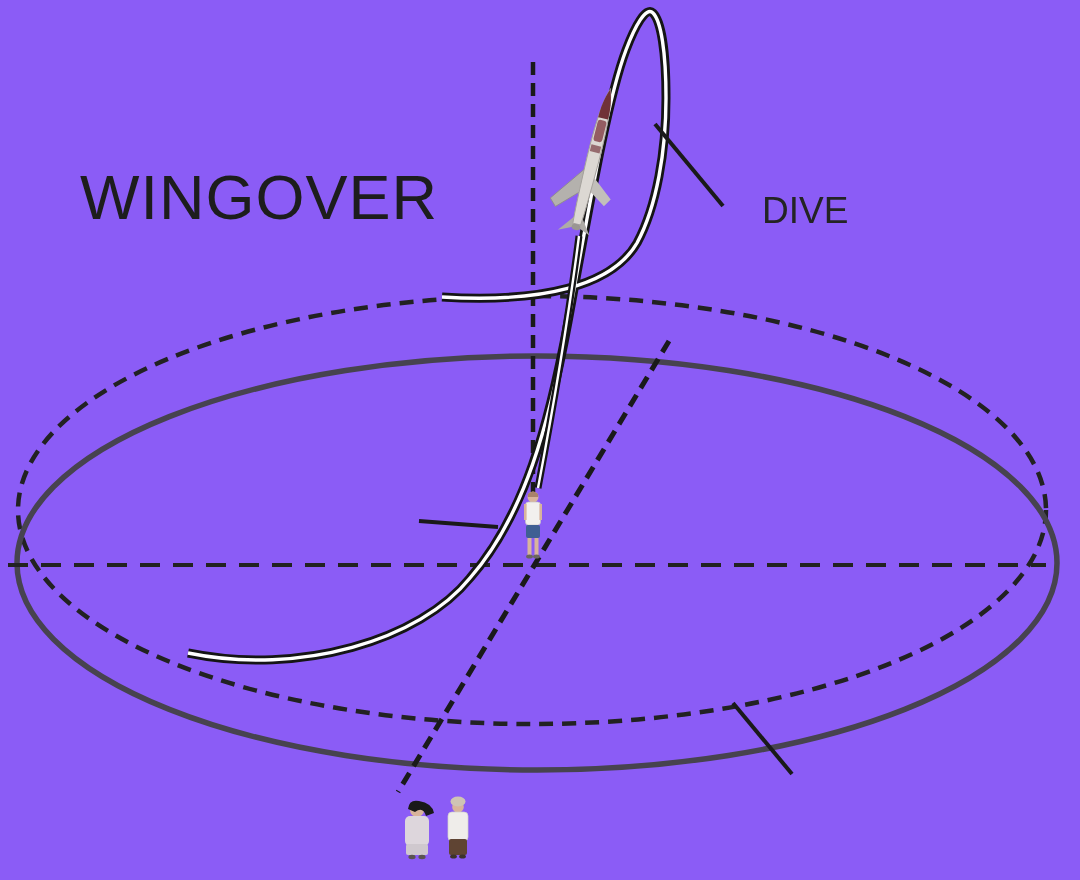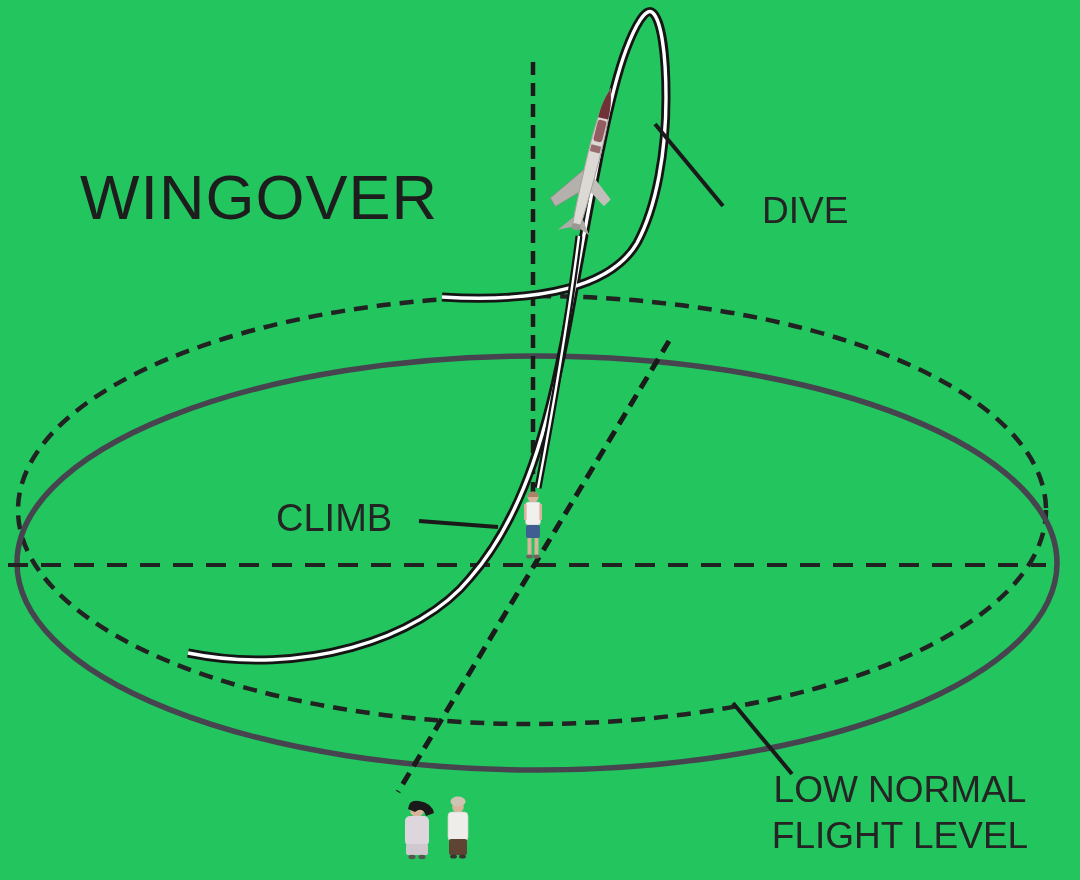--- a/index.html
+++ b/index.html
@@ -1,20 +1,20 @@
 <!DOCTYPE html>
 <html><head>
 <meta charset="utf-8">
 <style>
   html, body { margin: 0; padding: 0; background: #ffffff; }
   #stage {
     position: relative;
     width: 1080px;
     height: 880px;
-    background: #22c55e;
+    background: #8b5cf6;
     overflow: hidden;
     font-family: "Liberation Sans", "DejaVu Sans", sans-serif;
   }
   #diagram-svg { position: absolute; left: 0; top: 0; }
   .lbl {
     position: absolute;
     color: #242424;
     white-space: nowrap;
     line-height: 1;
     user-select: none;
@@ -114,20 +114,15 @@
         <ellipse cx="-4.5" cy="59.5" rx="3.4" ry="2" fill="#3c332c"></ellipse>
         <ellipse cx="4.5" cy="59.5" rx="3.4" ry="2" fill="#3c332c"></ellipse>
       </g>
     </g>
   </svg>
 
   <div class="lbl" id="title-label">WINGOVER</div>
 
   <div class="lbl" id="dive-label">DIVE</div>
 
-  <div class="lbl" id="climb-label">CLIMB</div>
 
-  <div class="lbl" id="level-label">
-    <div>LOW NORMAL</div>
-    <div>FLIGHT LEVEL</div>
-  </div>
 
 </div>
 
 </body></html>

